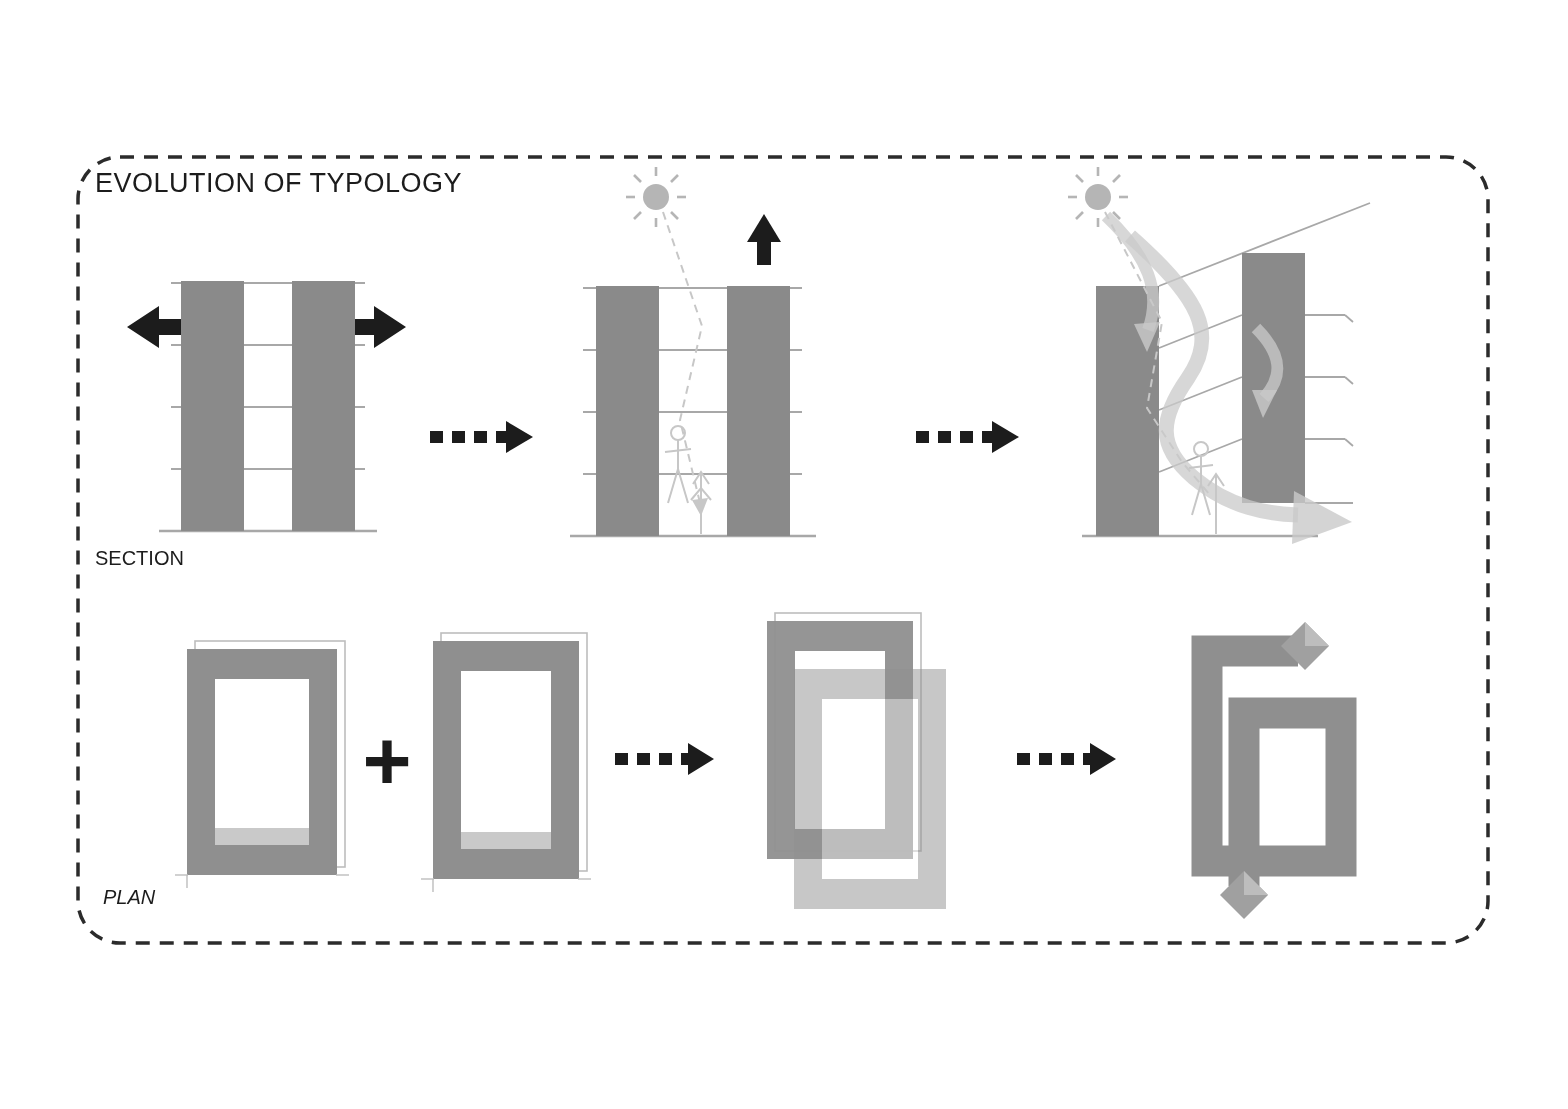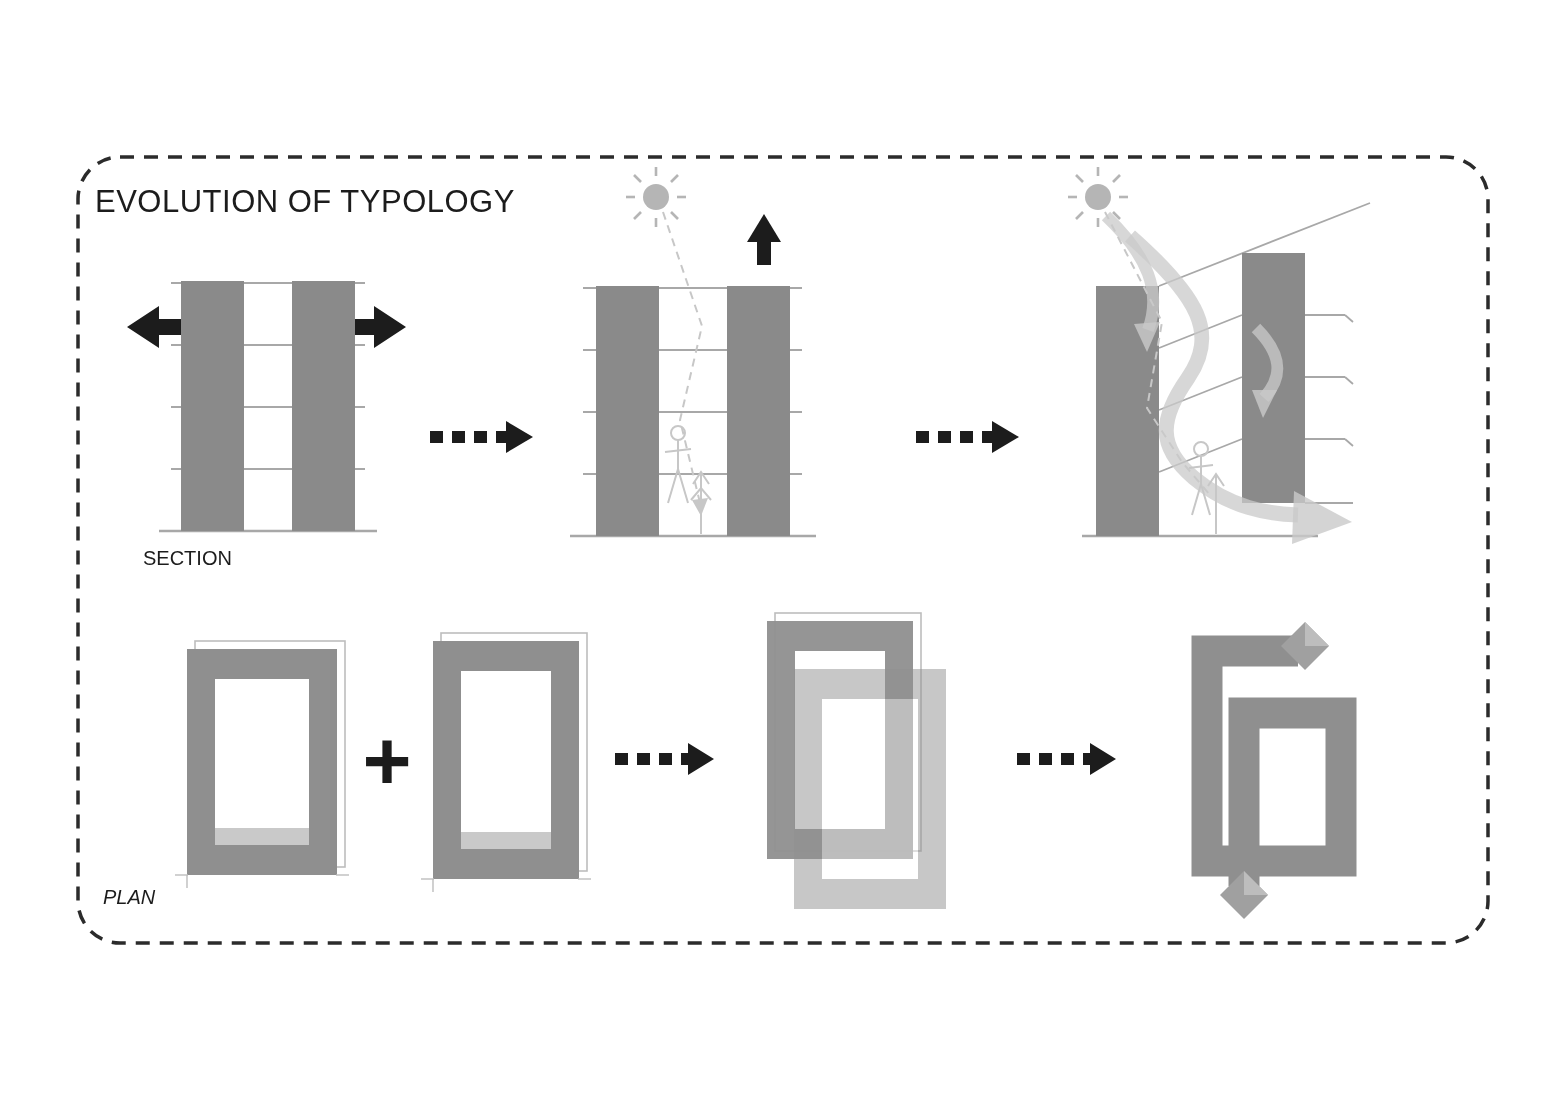--- a/index.html
+++ b/index.html
@@ -24,22 +24,22 @@
   .ring{fill:var(--ring,#8f8f8f);}
   .court{fill:#ffffff;}
   .courtfloor{fill:var(--court_floor,#c9c9c9);}
   .ringA{fill:var(--ring,#8f8f8f);fill-opacity:.95;}
   .ringB{fill:var(--ring,#8f8f8f);fill-opacity:.5;}
   .veil{fill:#ffffff;fill-opacity:.38;}
   .spiral{fill:none;stroke:var(--ring,#8f8f8f);stroke-width:31;stroke-linejoin:miter;stroke-linecap:butt;}
   .diamond{fill:var(--diamond,#a0a0a0);}
   .diamond-light{fill:var(--diamond_light,#bdbdbd);}
   .label{position:absolute;color:var(--ink,#1c1c1c);white-space:nowrap;}
-  .title-label{left:95px;top:184px;font-size:31px;letter-spacing:.5px;}
-  .section-label{left:95px;top:547px;font-size:20px;margin-left:48px;}
+  .title-label{left:95px;top:168px;font-size:27px;letter-spacing:.5px;}
+  .section-label{left:95px;top:547px;font-size:20px;}
   .plan-label{left:103px;top:886px;font-size:20px;font-style:italic;}
   .plus-op{position:absolute;left:350px;top:716px;width:74px;height:90px;font-size:84px;
            font-weight:700;color:var(--ink,#1c1c1c);text-align:center;line-height:90px;}
 </style>
 </head>
 <body>
 
 <div class="stage">
 
   <svg class="art" width="1568" height="1109" viewBox="0 0 1568 1109">

